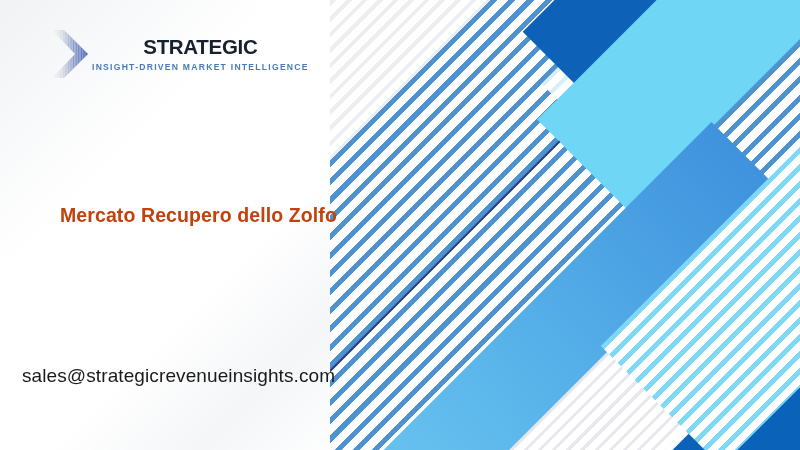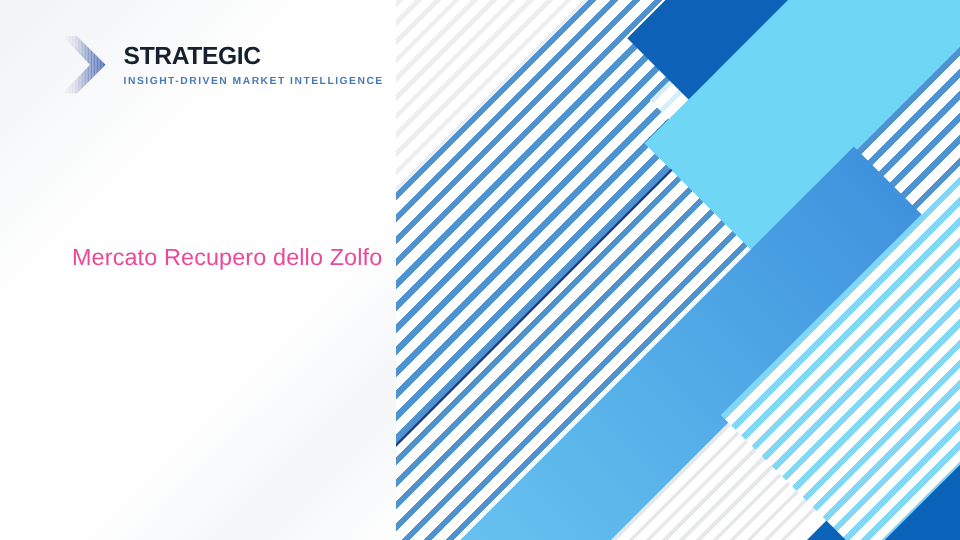--- a/index.html
+++ b/index.html
@@ -229,21 +229,21 @@
     background: #1f3a7a;
   }
 
   
   .logo {
     position: absolute;
     left: 48px;
     top: 28px;
     display: flex;
     align-items: center;
-    gap: 11px;
+    text-align: center;
   }
   .logo-mark {
     width: 44px;
     height: 52px;
     flex: 0 0 auto;
   }
   .logo-text { display: block; }
   .wordmark-1, .wordmark-2 {
     display: block;
     color: #16202e;
@@ -259,23 +259,23 @@
     font-weight: bold;
     letter-spacing: 1.25px;
     margin-top: 4px;
   }
 
   
   .report-title {
     position: absolute;
     left: 60px;
     top: 204px;
-    color: #ec4899;
+    color: #c2410c;
     font-size: 19.5px;
-    font-weight: normal;
+    font-weight: bold;
     letter-spacing: 0.1px;
     white-space: nowrap;
   }
   .contact-email {
     position: absolute;
     left: 22px;
     top: 365px;
     color: #1a1a1a;
     font-size: 19px;
     font-weight: normal;
@@ -326,14 +326,15 @@
       <path d="M4 2 L27 26 L4 50 L16 50 L40 26 L16 2 Z" fill="url(#chevGrad)"></path>
       <path d="M4 2 L27 26 L4 50 L16 50 L40 26 L16 2 Z" fill="url(#chevStripes)"></path>
     </svg>
     <span class="logo-text">
       <span class="wordmark-1">STRATEGIC</span>
       <span class="tagline">INSIGHT-DRIVEN MARKET INTELLIGENCE</span>
     </span>
   </div>
 
   <div class="report-title">Mercato Recupero dello Zolfo</div>
+  <div class="contact-email">sales@strategicrevenueinsights.com</div>
 
 </div>
 
 </body></html>

